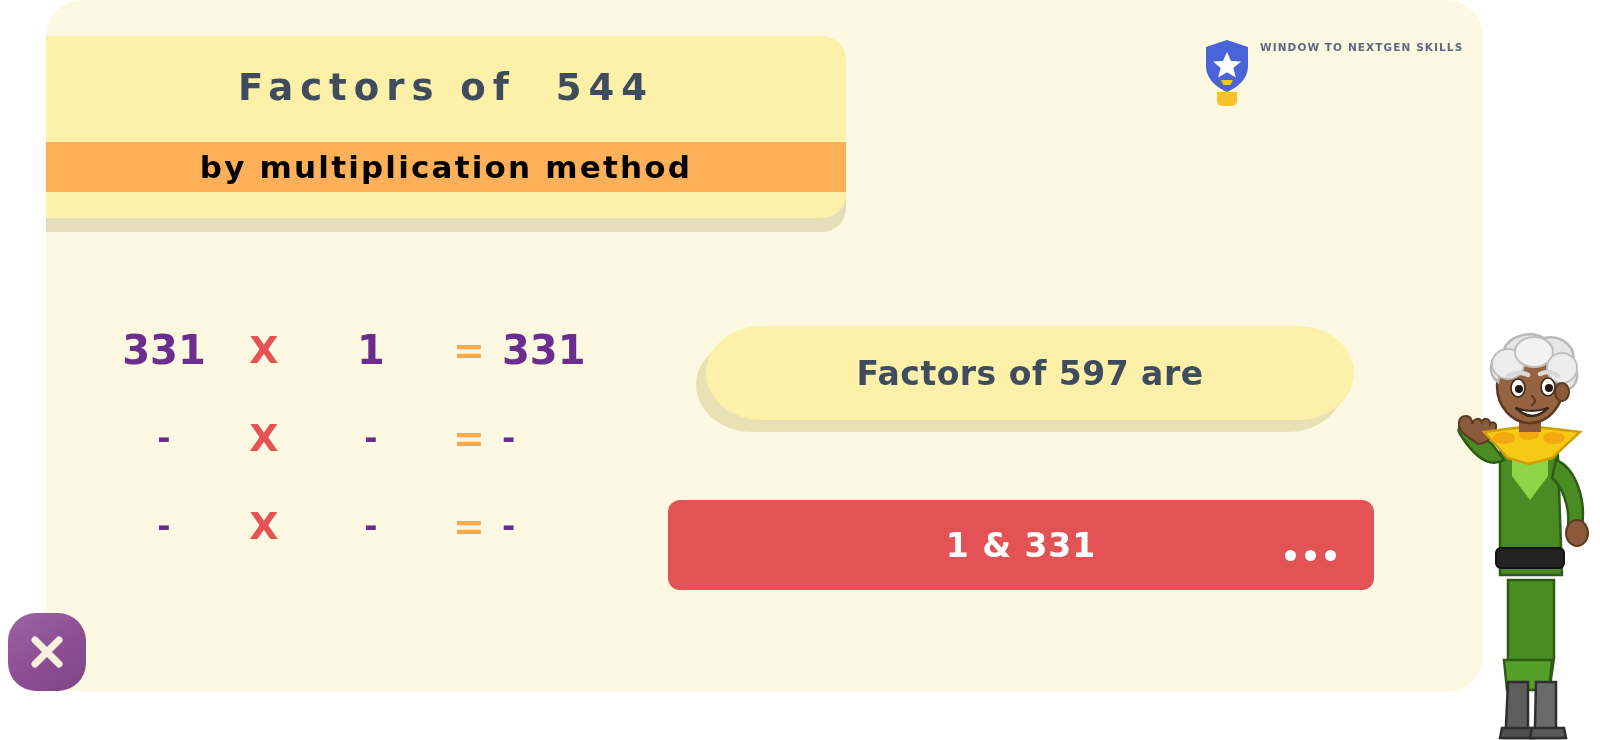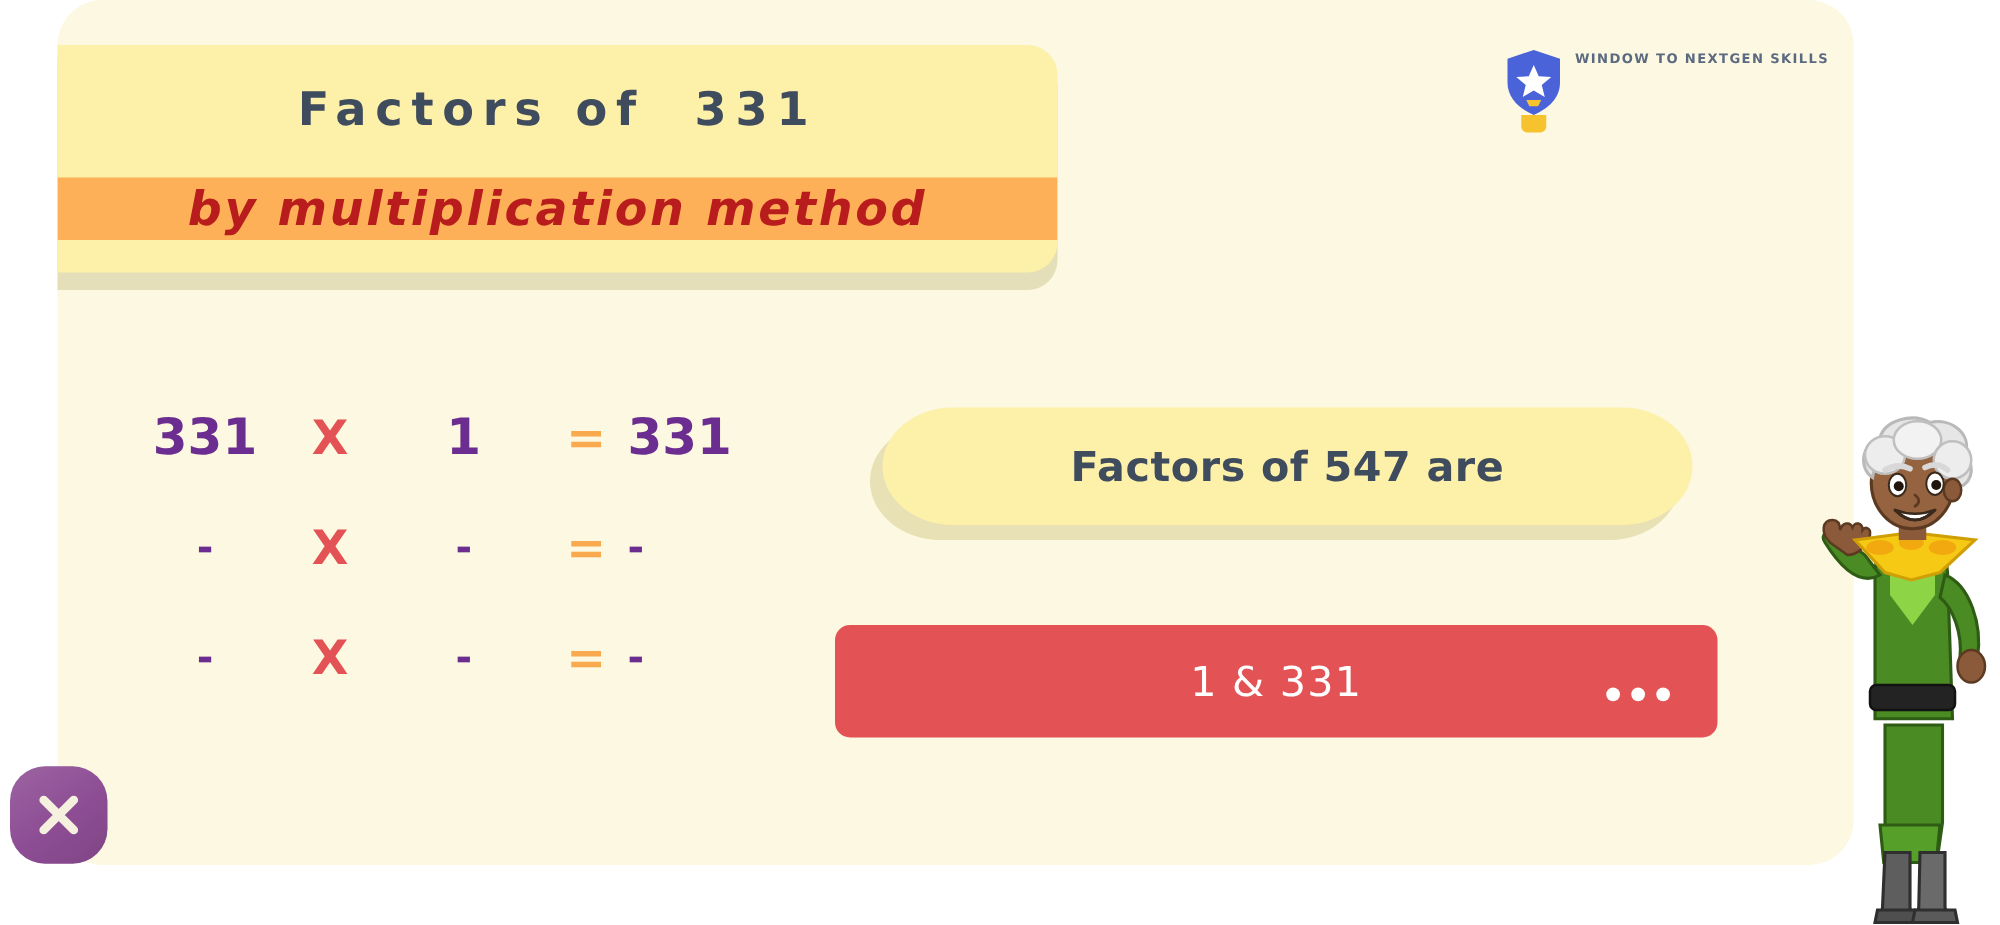--- a/index.html
+++ b/index.html
@@ -46,25 +46,24 @@
     white-space: pre;
   }
   .banner-strip {
     position: absolute; left: 0px; top: 106px;
     width: 800px; height: 50px;
     background: #fdb057;
     display: flex; align-items: center; justify-content: center;
   }
   .banner-sub {
     font-family: "DejaVu Sans", sans-serif;
-    font-size: 38px; font-weight: 700;
+    font-size: 31px; font-weight: 700;
     letter-spacing: 2.2px;
-    color: #b91c1c;
+    color: #000000;
     white-space: pre;
-    font-style: italic;
   }
 
   
   .logo { position: absolute; left: 1158px; top: 36px; width: 262px; height: 60px; }
   .logo-shield { position: absolute; left: 0px; top: 3px; width: 46px; height: 56px; }
   .logo-text { position: absolute; left: 56px; top: 2px; }
   .logo-word { font-size: 25px; font-weight: 700; letter-spacing: -0.5px; line-height: 28px; white-space: pre; }
   .logo-word span { display: inline; }
   .logo-tag {
     font-size: 10.5px; font-weight: 700; letter-spacing: 1.1px;
@@ -105,21 +104,21 @@
   
   .answer-bar {
     position: absolute; left: 622px; top: 500px;
     width: 706px; height: 90px;
     background: #e35355; border-radius: 12px;
   }
   .answer-text {
     position: absolute; left: 0; top: 0; width: 706px; height: 90px;
     display: flex; align-items: center; justify-content: center;
     font-family: "DejaVu Sans", sans-serif;
-    font-size: 33px; font-weight: 400; letter-spacing: 1px;
+    font-size: 33px; font-weight: 700; letter-spacing: 1px;
     color: #ffffff; white-space: pre;
   }
   .answer-ellipsis {
     position: absolute; right: 38px; top: 50px;
     display: flex; gap: 9px;
   }
   .answer-ellipsis i { display: block; width: 11px; height: 11px; border-radius: 50%; background: #fff; }
 
   
   .close-btn {
@@ -141,21 +140,21 @@
 </head>
 <body>
 
 <div id="stage">
 
   <div class="card">
 
     <div class="banner-wrap">
       <div class="banner-shadow"></div>
       <div class="banner">
-        <div class="banner-title">Factors of  331</div>
+        <div class="banner-title">Factors of  544</div>
         <div class="banner-strip">
           <div class="banner-sub">by multiplication method</div>
         </div>
       </div>
     </div>
 
     <div class="logo">
       <div class="logo-shield">
         <svg width="46" height="56" viewBox="0 0 46 56">
           <path d="M23 1 L44 8 V27 C44 40 34 48 23 53 C12 48 2 40 2 27 V8 Z" fill="#4a63d8"></path>
@@ -193,21 +192,21 @@
         <div class="eq-cell c-b dash">-</div>
         <div class="eq-cell c-e eqsym">=</div>
         <div class="eq-cell c-r dash">-</div>
       </div>
 
     </div>
 
     <div class="pill-wrap">
       <div class="pill-shadow"></div>
       <div class="pill">
-        <div class="pill-text">Factors of 547 are</div>
+        <div class="pill-text">Factors of 597 are</div>
       </div>
     </div>
 
     <div class="answer-bar">
       <div class="answer-text">1 &amp; 331</div>
       <div class="answer-ellipsis">
         <i></i>
           <i></i>
           <i></i>
       </div>

